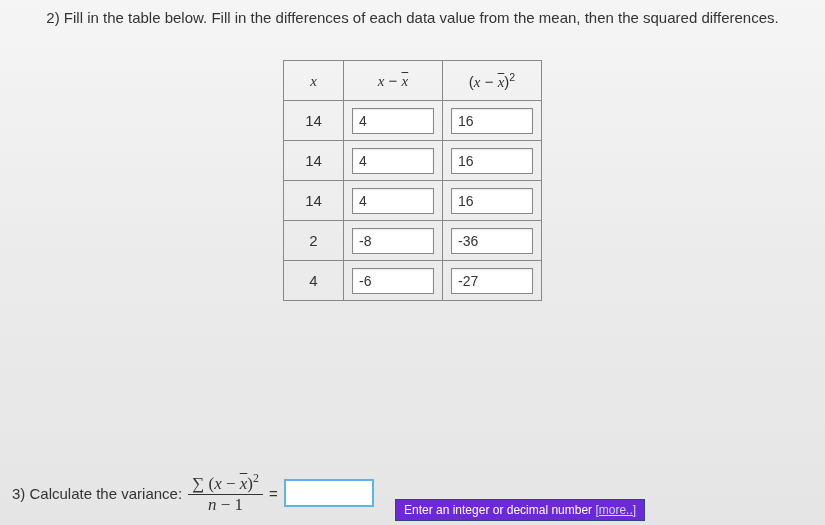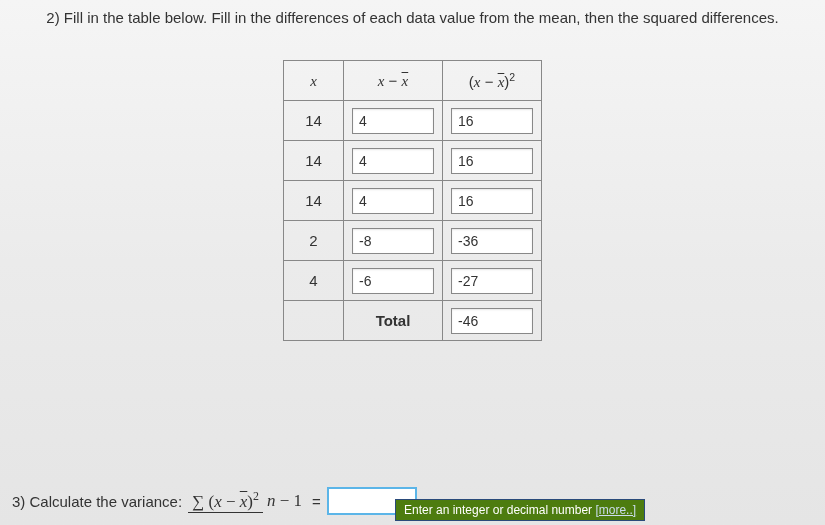--- a/index.html
+++ b/index.html
@@ -42,35 +42,35 @@
   .overline { text-decoration: overline; }
   .total-label { font-weight: bold; }
   .q3 {
     position: absolute;
     bottom: 10px;
     left: 12px;
     display: flex;
     align-items: center;
     gap: 6px;
   }
-  .frac { display: inline-flex; align-items: center; font-family: "Times New Roman", serif; font-size: 17px; justify-content: flex-end; }
+  .frac { display: inline-flex; flex-direction: column; align-items: center; font-family: "Times New Roman", serif; font-size: 17px; justify-content: flex-end; }
   .frac .num { border-bottom: 1px solid #333; padding: 0 4px; }
   .frac .den { padding: 0 4px; }
   .answer-box {
     border: 2px solid #5bb5e8;
     background: #fff;
     width: 90px;
     height: 28px;
     display: inline-block;
   }
   .tooltip {
     position: absolute;
     bottom: 4px;
     left: 395px;
-    background: #4d7c0f;
+    background: #6d28d9;
     color: #fff;
     font-size: 12px;
     padding: 3px 8px;
     border: 1px solid #2a4a7a;
   }
   .tooltip a { color: #cde; text-decoration: underline; cursor: pointer; }
   sup { font-size: 0.7em; }
 </style>
 </head>
 <body>
@@ -103,25 +103,20 @@
   <tr>
     <td class="col-x">2</td>
     <td class="col-diff"><span class="input-cell">-8</span></td>
     <td class="col-sq"><span class="input-cell">-36</span></td>
   </tr>
   <tr>
     <td class="col-x">4</td>
     <td class="col-diff"><span class="input-cell">-6</span></td>
     <td class="col-sq"><span class="input-cell">-27</span></td>
   </tr>
-  <tr>
-    <td class="col-x"></td>
-    <td class="col-diff total-label">Total</td>
-    <td class="col-sq"><span class="input-cell">-46</span></td>
-  </tr>
 </tbody>
     </table>
 </div>
 
 <div class="q3">
   <span>3) Calculate the variance:</span>
   <span class="frac">
     <span class="num">∑ (<span class="math-i">x</span> − <span class="math-i overline">x</span>)<sup>2</sup></span>
     <span class="den"><span class="math-i">n</span> − 1</span>
   </span>

